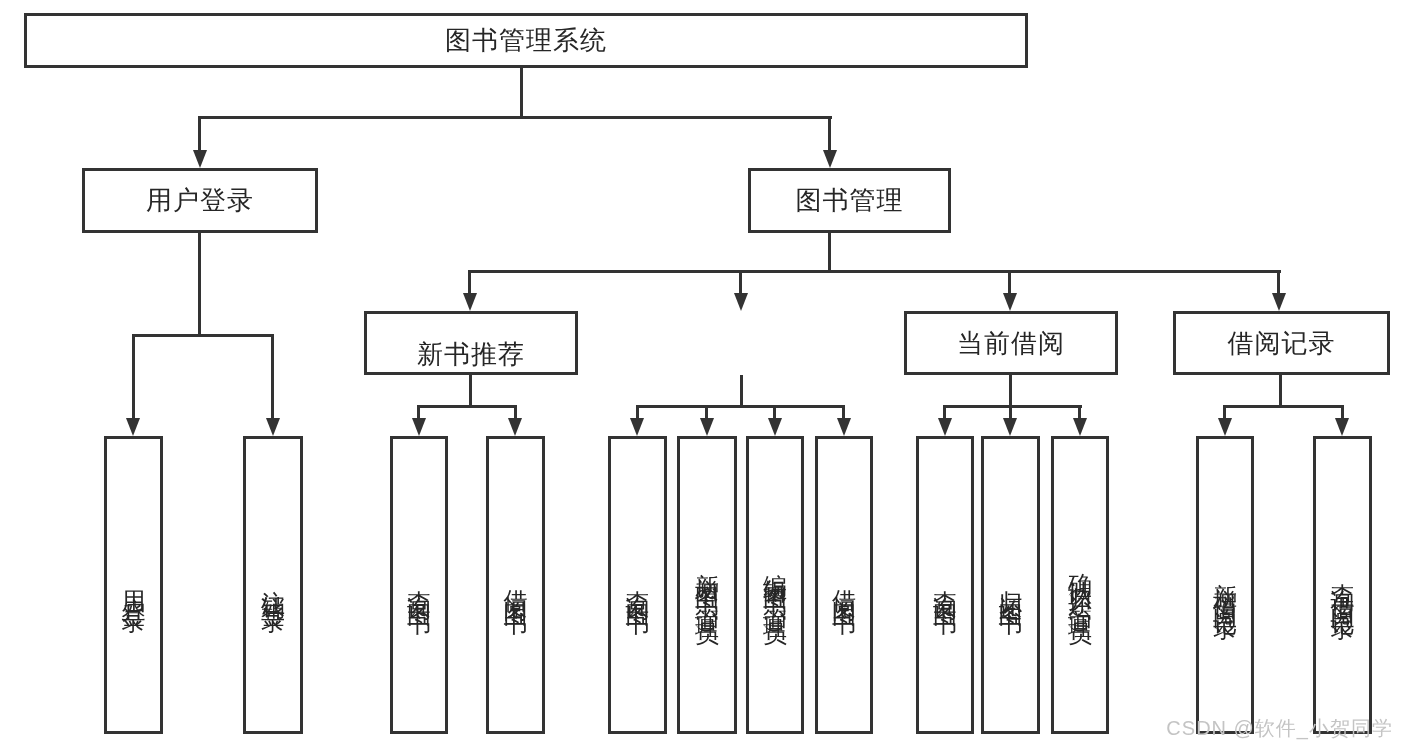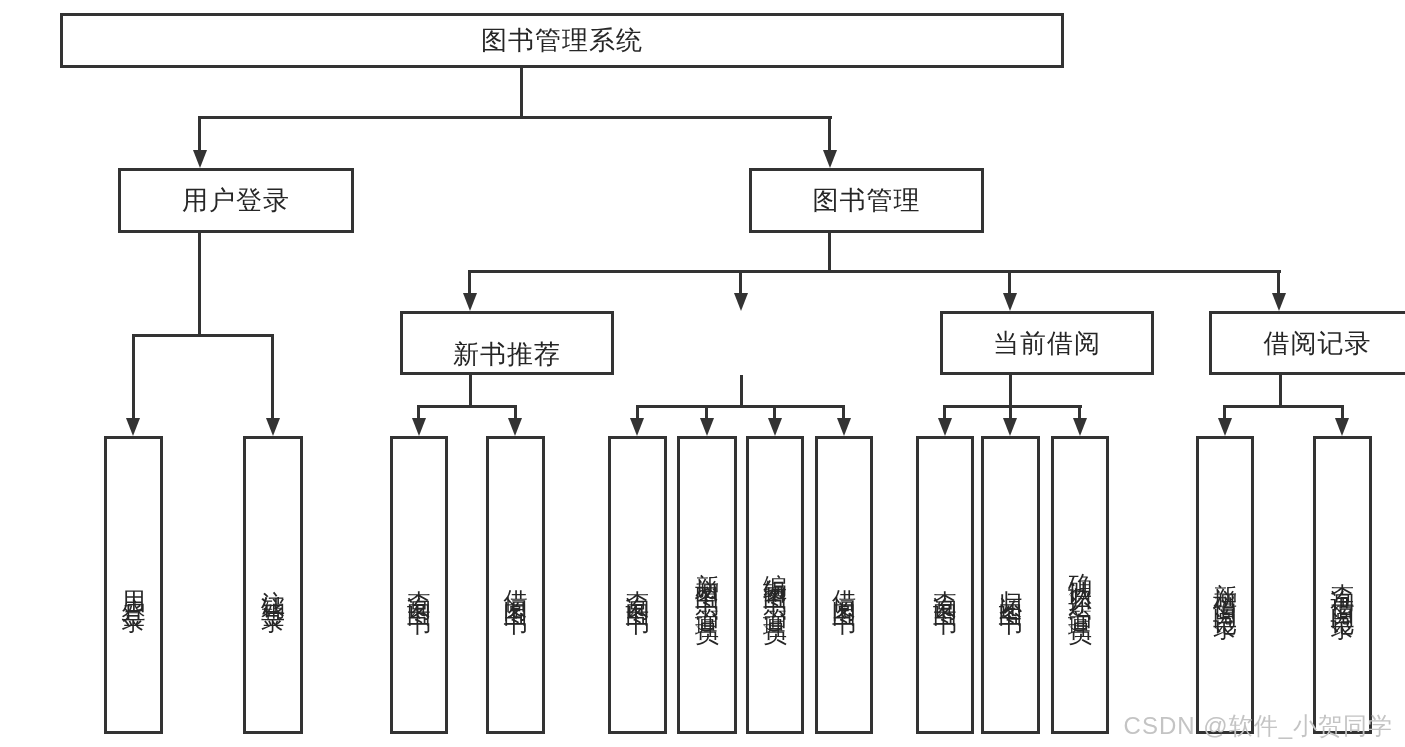--- a/index.html
+++ b/index.html
@@ -27,21 +27,20 @@
     border:3px solid var(--line);
     display:flex;
     align-items:center;
     justify-content:center;
     color:var(--text);
   }
   .box.h{
     font-size:26px;
     letter-spacing:1px;
     white-space:nowrap;
-    margin-left:36px;
   }
   .box.v{
     font-size:24px;
   }
   .box.v span{
     writing-mode:vertical-rl;
     text-orientation:mixed;
     letter-spacing:7px;
     line-height:1;
   }
@@ -55,39 +54,39 @@
     position:absolute;
     width:0;height:0;
     border-left:7px solid transparent;
     border-right:7px solid transparent;
     border-top:18px solid var(--line);
   }
   .watermark{
     position:absolute;
     right:12px;
     bottom:5px;
-    font-size:24px;
+    font-size:20px;
     color:var(--watermark);
     letter-spacing:1px;
     white-space:nowrap;
   }
 </style>
 </head>
 <body>
 
 <div class="stage">
 
   <div class="box h" style="left:24px;top:13px;width:1004px;height:55px;">
     <span>图书管理系统</span>
   </div>
 
   <div class="box h" style="left:82px;top:168px;width:236px;height:65px;">
     <span>用户登录</span>
   </div>
-  <div class="box h" style="left:713px;top:168px;width:235px;height:65px;">
+  <div class="box h" style="left:748px;top:168px;width:203px;height:65px;">
     <span>图书管理</span>
   </div>
 
   <div class="box h" style="left:364px;top:311px;width:214px;height:64px;align-items:flex-end;">
     <span>新书推荐</span>
   </div>
   <div class="box h" style="left:1173px;top:311px;width:217px;height:64px;">
     <span>借阅记录</span>
   </div>
   <div class="box h" style="left:904px;top:311px;width:214px;height:64px;">

